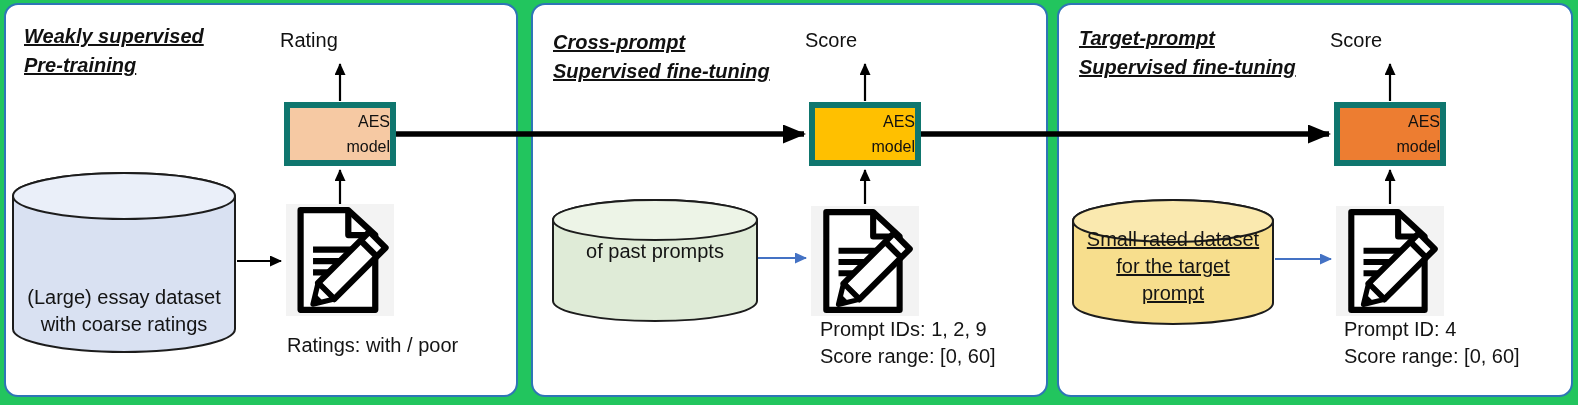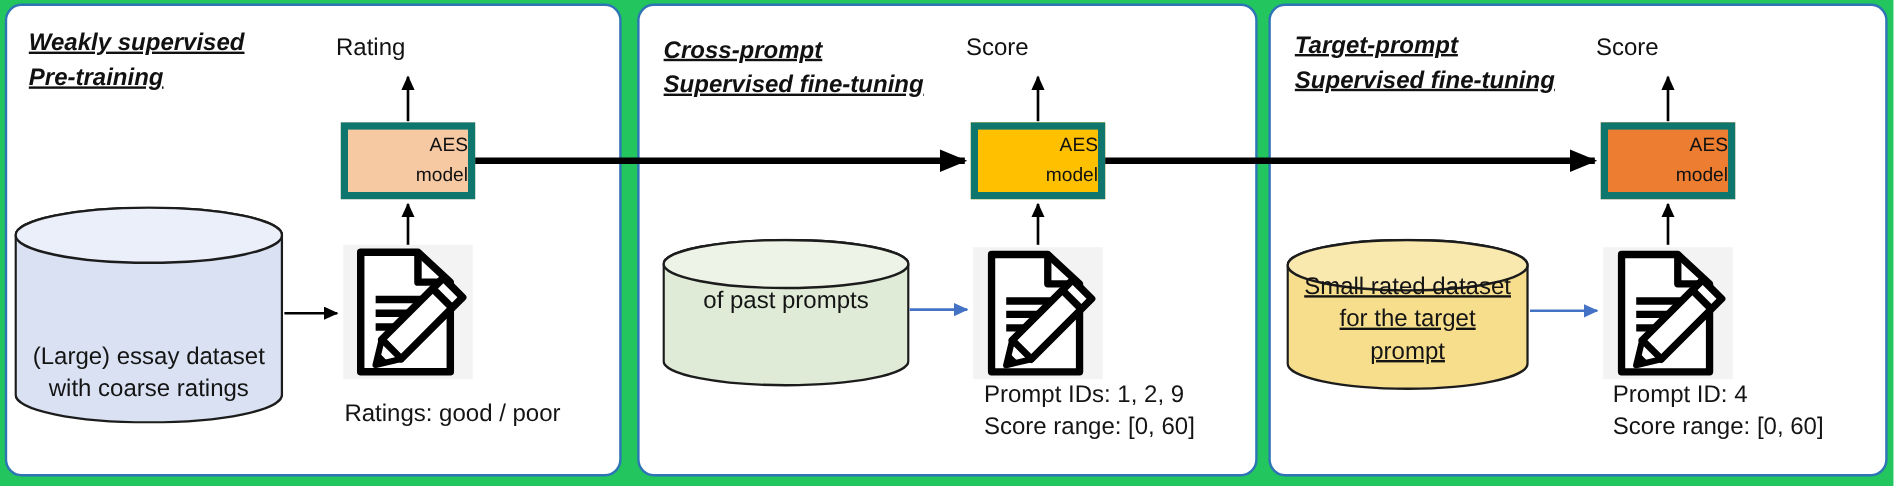--- a/index.html
+++ b/index.html
@@ -87,21 +87,21 @@
   </div>
   <div class="cyl-text" style="left:12px; top:244px; width:224px;margin-top:40px;">
     <div>(Large) essay dataset</div>
     <div>with coarse ratings</div>
   </div>
   <div class="docicon" style="left:286px; top:204px; width:108px; height:112px;">
     <svg viewBox="0 0 104 108">
         <use href="#doc-edit"></use>
       </svg>
   </div>
-  <div class="note" style="left:287px; top:332px;">Ratings: good / poor</div>
+  <div class="note" style="left:287px; top:332px;">Ratings: with / poor</div>
 
   <div class="title" style="left:553px; top:28px;">
     <div class="title-line">Cross-prompt</div>
     <div class="title-line">Supervised fine-tuning</div>
   </div>
   <div class="out-label" style="left:805px; top:28px;">Score</div>
   <div class="aes-box" style="left: 809px; top: 102px; background-color: rgb(255, 192, 0);">
     <div>AES</div>
     <div>model</div>
   </div>

